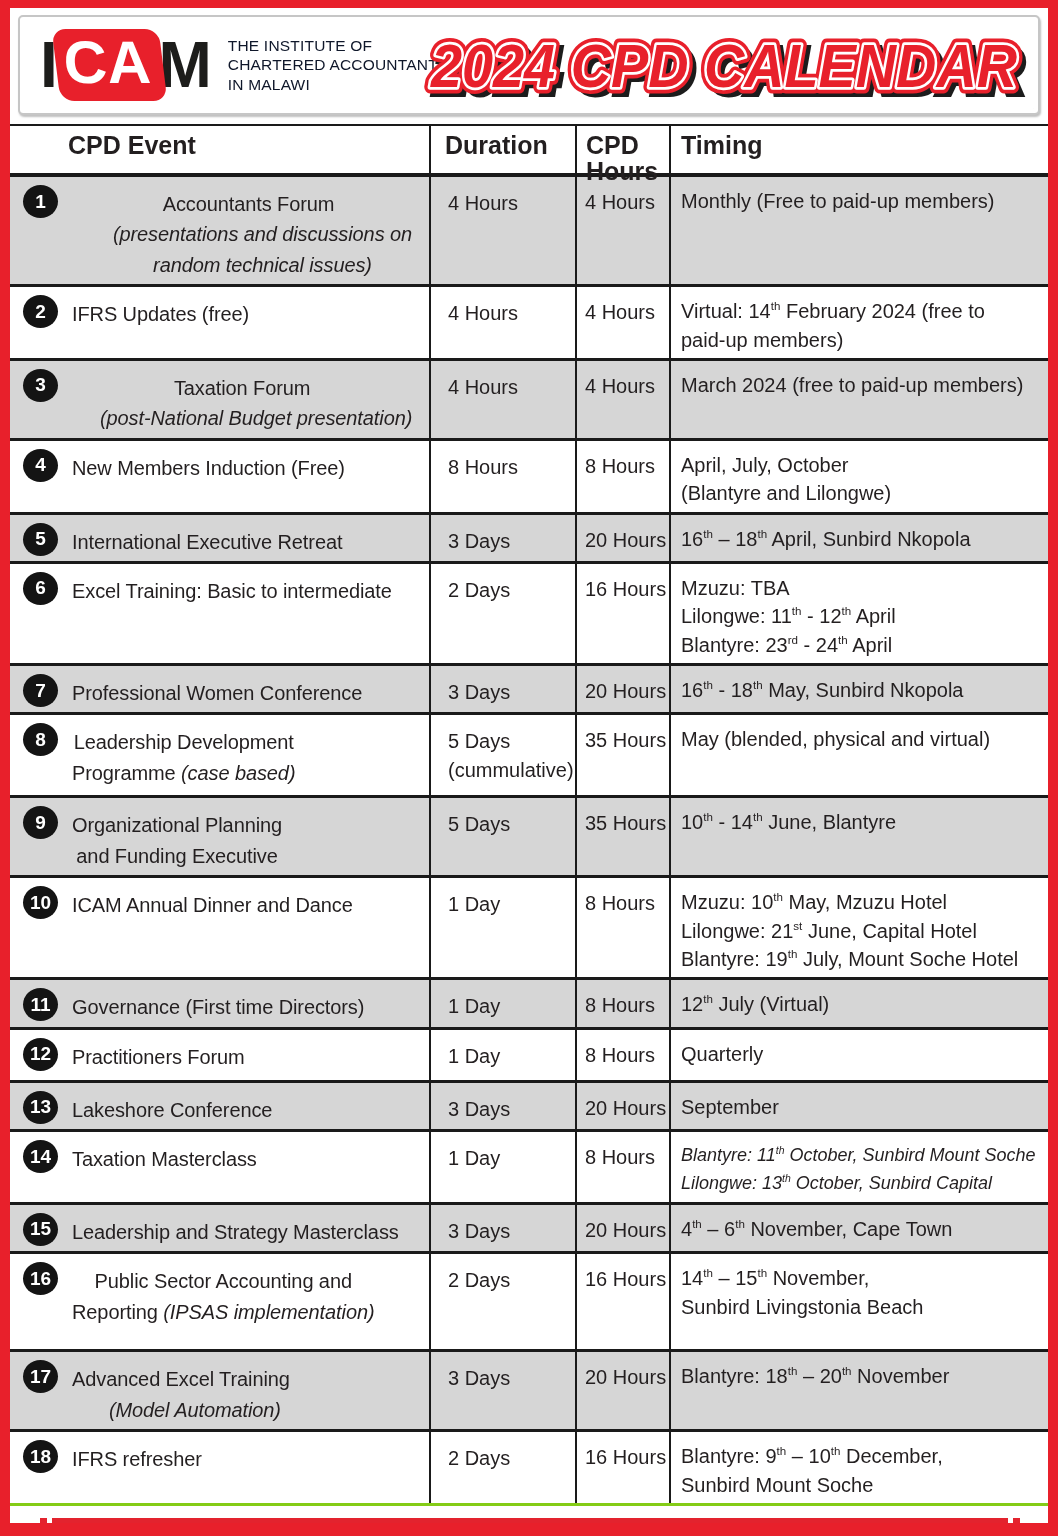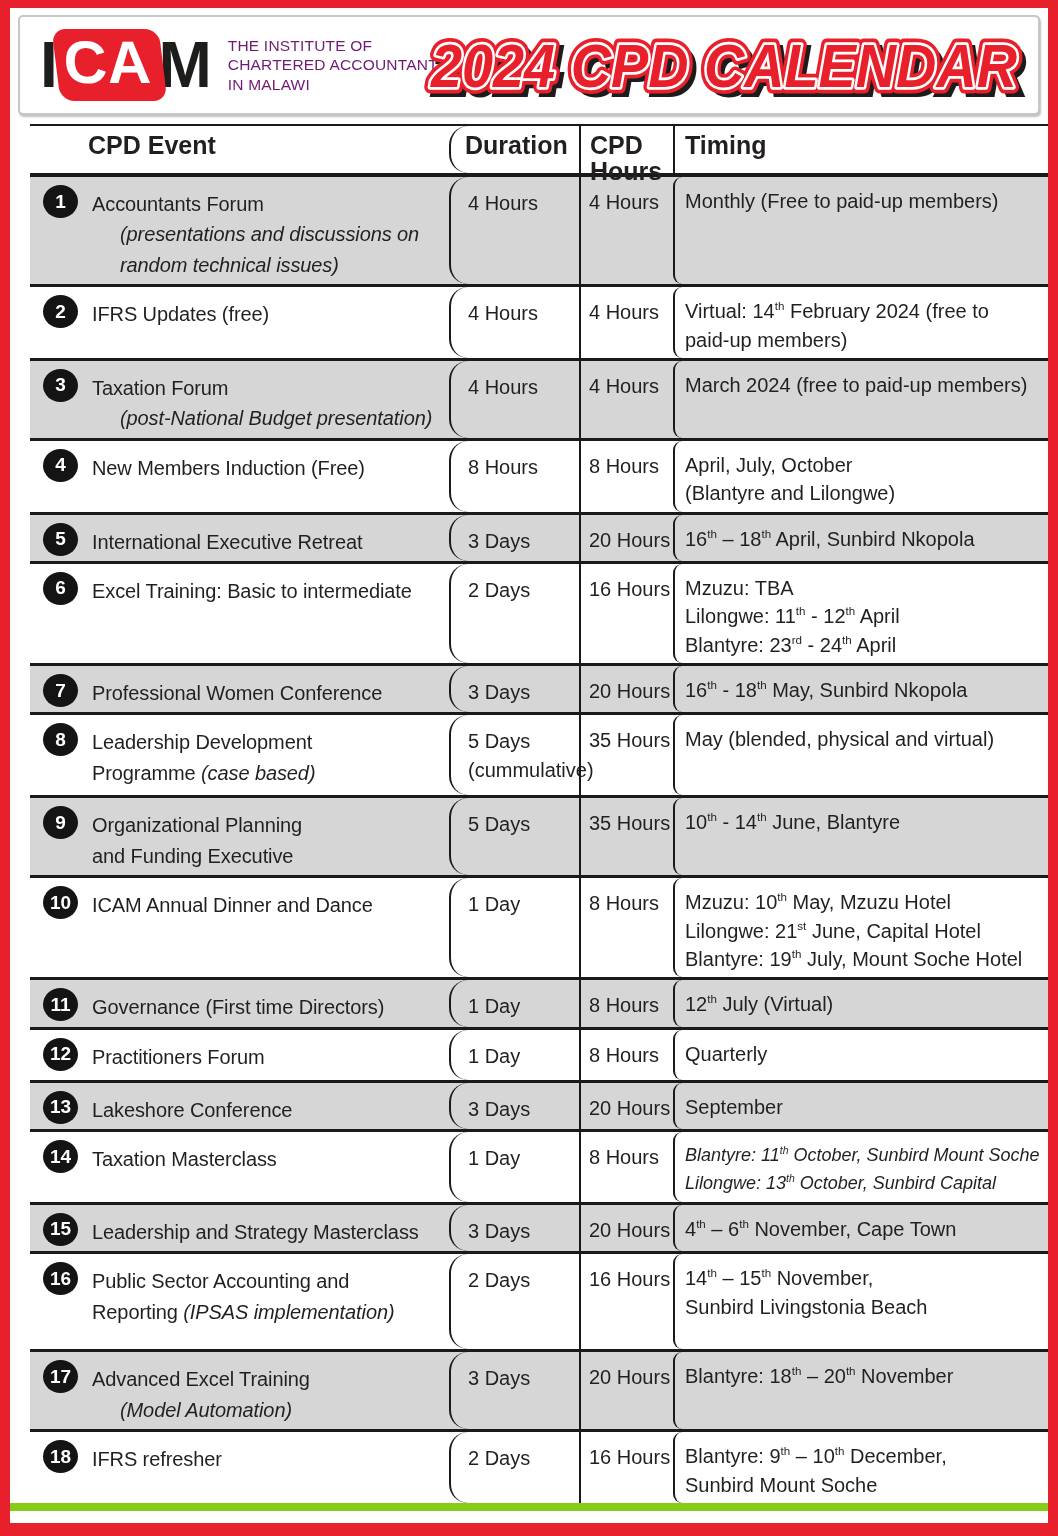--- a/index.html
+++ b/index.html
@@ -16,54 +16,54 @@
     box-shadow:inset 0 0 0 4px #fff, inset -2px -4px 0 #e2e2e2, 1px 2px 2px rgba(0,0,0,.25);
     display:flex;align-items:center;padding:0 20px;position:relative;
   }
   .logo{display:flex;align-items:center;height:70px;}
   .logo-i,.logo-m{font-size:64px;font-weight:bold;color:#1d1d1b;line-height:1;}
   .logo-shape{
     background:#e8202b;border-radius:14px;transform:skewX(7deg);
     padding:4px 12px 8px 8px;margin:0 -4px 0 -2px;
   }
   .logo-ca{display:inline-block;transform:skewX(-4deg);font-size:60px;font-weight:bold;color:#fff;line-height:1;}
-  .org-name{margin-left:16px;font-size:15.5px;line-height:1.25;color:#701a75;letter-spacing:.2px;}
+  .org-name{margin-left:16px;font-size:15.5px;line-height:1.25;color:#0f172a;letter-spacing:.2px;}
   .title-svg{position:absolute;right:8px;top:8px;}
   .title-svg text{font-family:"Liberation Sans",sans-serif;font-weight:bold;font-style:italic;font-size:62px;}
   .t-shadow{fill:#1c1c1c;stroke:#1c1c1c;stroke-width:10;}
   .t-outer{fill:#e8202b;stroke:#e8202b;stroke-width:13;stroke-linejoin:round;}
   .t-inner{fill:#e8202b;stroke:#ffffff;stroke-width:5.5;stroke-linejoin:round;paint-order:stroke;}
   
-  .cpd-table{flex:0 0 auto;border-bottom:8px solid #84cc16;padding-left:20px;}
+  .cpd-table{flex:0 0 auto;border-bottom:3px solid #84cc16;}
   .thead{display:flex;font-weight:bold;font-size:25px;border-top:2px solid #1a1a1a;border-bottom:4px solid #1a1a1a;height:53px;box-sizing:border-box;}
   .thead .cell{padding-top:6px;line-height:1.05;}
   .cell{box-sizing:border-box;}
   .col-event{width:419px;}
-  .col-duration{width:130px;border-left:2px solid #1a1a1a;border-radius:19px;}
+  .col-duration{width:146px;border-left:2px solid #1a1a1a;}
   .col-hours{width:94px;border-left:2px solid #1a1a1a;}
   .col-timing{flex:1;border-left:2px solid #1a1a1a;}
   .thead .col-event{padding-left:58px;}
   .thead .col-duration{padding-left:14px;}
   .thead .col-hours{padding-left:9px;}
   .thead .col-timing{padding-left:10px;}
   .row{display:flex;box-sizing:border-box;background:#fff;font-size:20px;}
   .row.gray{background:#d6d6d6;border-top:3px solid #1a1a1a;border-bottom:3px solid #1a1a1a;}
   .tbody .row:first-child{border-top:0;}
   .ev-cell{display:flex;align-items:flex-start;padding:8px 4px 4px 13px;}
   .badge{
     min-width:25px;height:33px;padding:0 5px;border-radius:50%;background:#141414;color:#fff;
     display:flex;align-items:center;justify-content:center;font-size:19px;font-weight:bold;
     margin-right:14px;flex:0 0 auto;
   }
-  .ev-text{padding-top:4px;line-height:1.52;letter-spacing:-.1px;white-space:pre-line;}
+  .ev-text{padding-top:4px;line-height:1.52;letter-spacing:-.1px;white-space:pre-line;text-align:center;}
   .ev-note{font-style:italic;}
   .ev-note.block{display:block;margin-left:28px;}
   .dur-cell{padding:12px 4px 4px 17px;line-height:1.45;white-space:pre-line;}
   .hrs-cell{padding:12px 2px 4px 8px;line-height:1.3;}
-  .tim-cell{padding:10px 6px 4px 10px;line-height:1.42;white-space:pre-line;border-radius:9px;}
+  .tim-cell{padding:10px 6px 4px 10px;line-height:1.42;white-space:pre-line;}
   .tim-cell.tight{font-size:18px;line-height:1.55;font-style:italic;}
   sup{font-size:.58em;line-height:0;vertical-align:super;}
   
   .note-row{display:flex;align-items:stretch;margin:12px 28px 0 30px;flex:0 0 auto;}
   .note-bar{width:7px;background:#e3232e;flex:0 0 auto;}
   .note-bar.left{margin-right:5px;}
   .note-bar.right{margin-left:5px;}
   .note-box{flex:1;background:#e3232e;color:#fff;font-size:20.5px;line-height:1.32;padding:8px 14px 9px 14px;}
 </style>
 </head>

